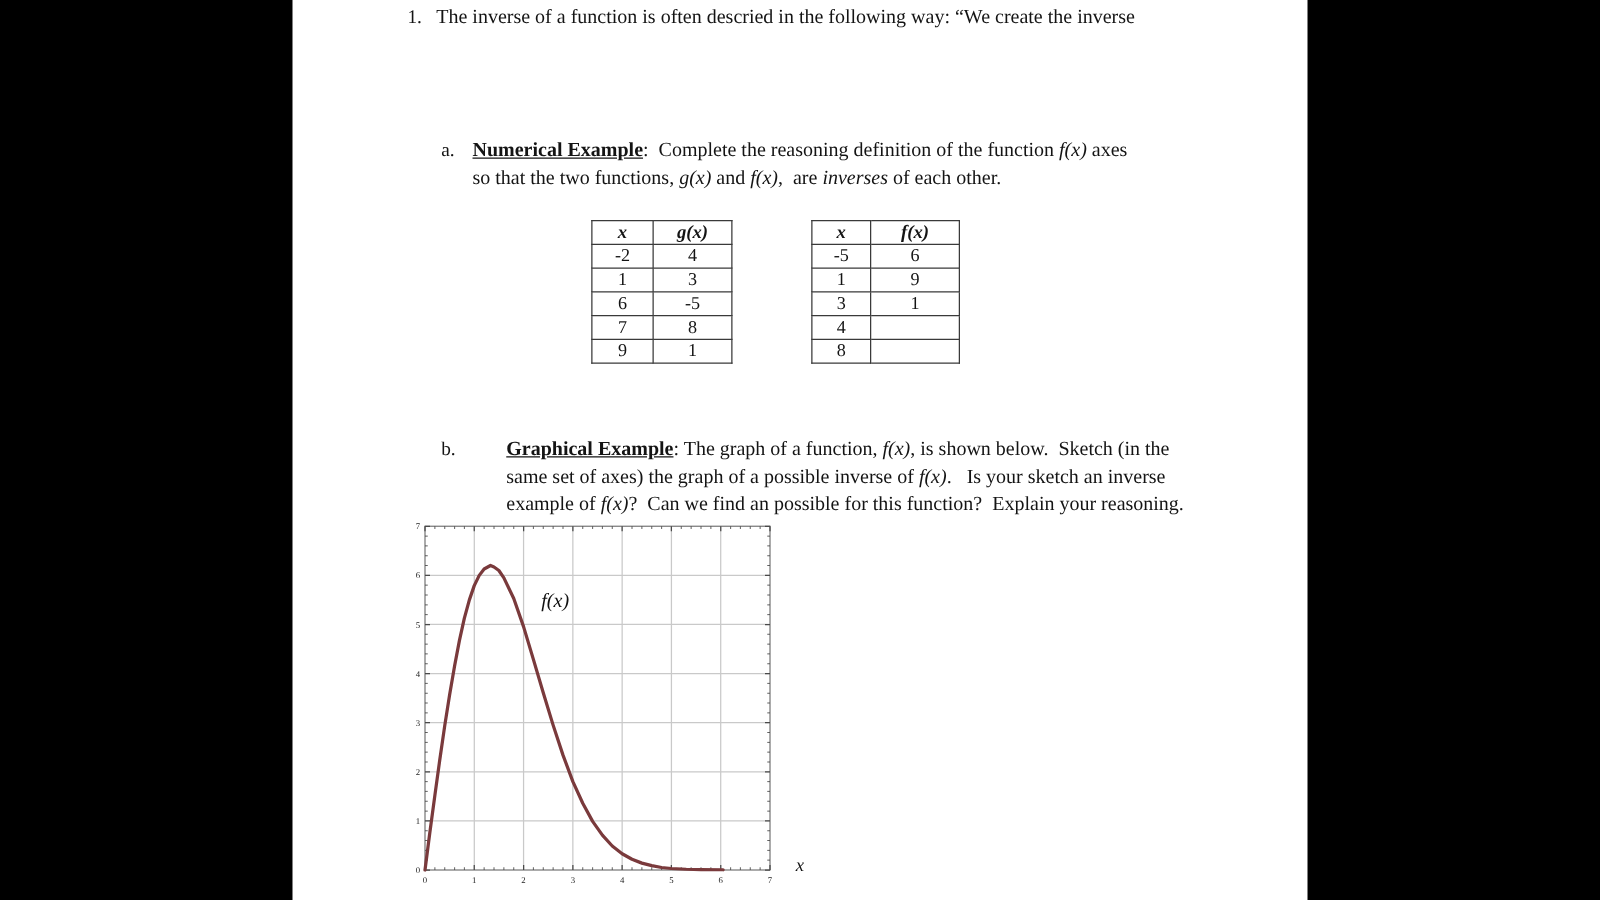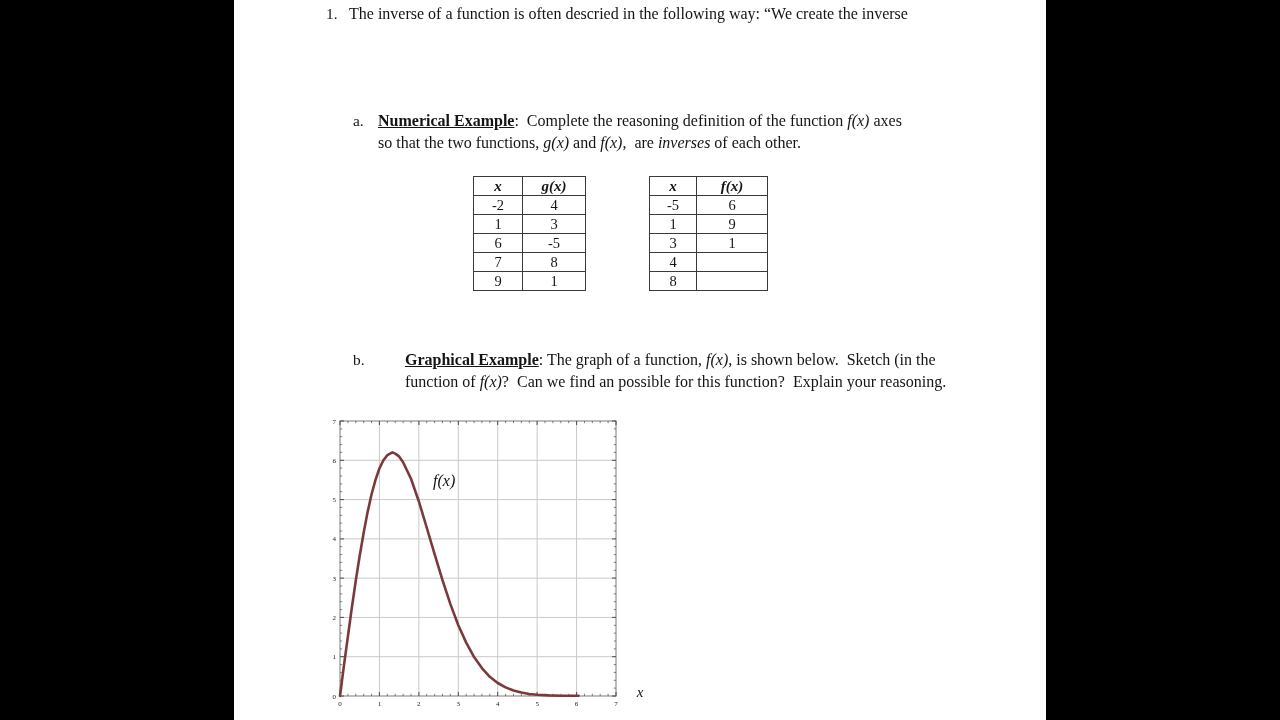--- a/index.html
+++ b/index.html
@@ -115,21 +115,22 @@
           <tr>
             <td>8</td>
             <td>&nbsp;</td>
           </tr>
         </tbody>
       </table>
 
     <div class="pbnum">b.</div>
     <div class="pbtext">
       <div class="line"><span class="seg-bu">Graphical Example</span><span>: The graph of a function, </span><span class="seg-i">f(x)</span><span>, is shown below.  Sketch (in the</span></div>
-      <div class="line"><span>function of </span><span class="seg-i">f(x)</span><span>?  Can we find an possible for this function?  Explain your reasoning.</span></div>
+      <div class="line"><span>same set of axes) the graph of a possible inverse of </span><span class="seg-i">f(x)</span><span>.   Is your sketch an inverse</span></div>
+      <div class="line"><span>example of </span><span class="seg-i">f(x)</span><span>?  Can we find an possible for this function?  Explain your reasoning.</span></div>
     </div>
 
     <svg id="graph-svg" width="340" height="300" viewBox="0 0 340 300">
         <line x1="57.42857142857143" y1="282" x2="57.42857142857143" y2="7" stroke="#c9c9c9" stroke-width="1"></line>
         <line x1="96.85714285714286" y1="282" x2="96.85714285714286" y2="7" stroke="#c9c9c9" stroke-width="1"></line>
         <line x1="136.28571428571428" y1="282" x2="136.28571428571428" y2="7" stroke="#c9c9c9" stroke-width="1"></line>
         <line x1="175.71428571428572" y1="282" x2="175.71428571428572" y2="7" stroke="#c9c9c9" stroke-width="1"></line>
         <line x1="215.14285714285714" y1="282" x2="215.14285714285714" y2="7" stroke="#c9c9c9" stroke-width="1"></line>
         <line x1="254.57142857142858" y1="282" x2="254.57142857142858" y2="7" stroke="#c9c9c9" stroke-width="1"></line>
         <line x1="18" y1="242.71428571428572" x2="294" y2="242.71428571428572" stroke="#c9c9c9" stroke-width="1"></line>

